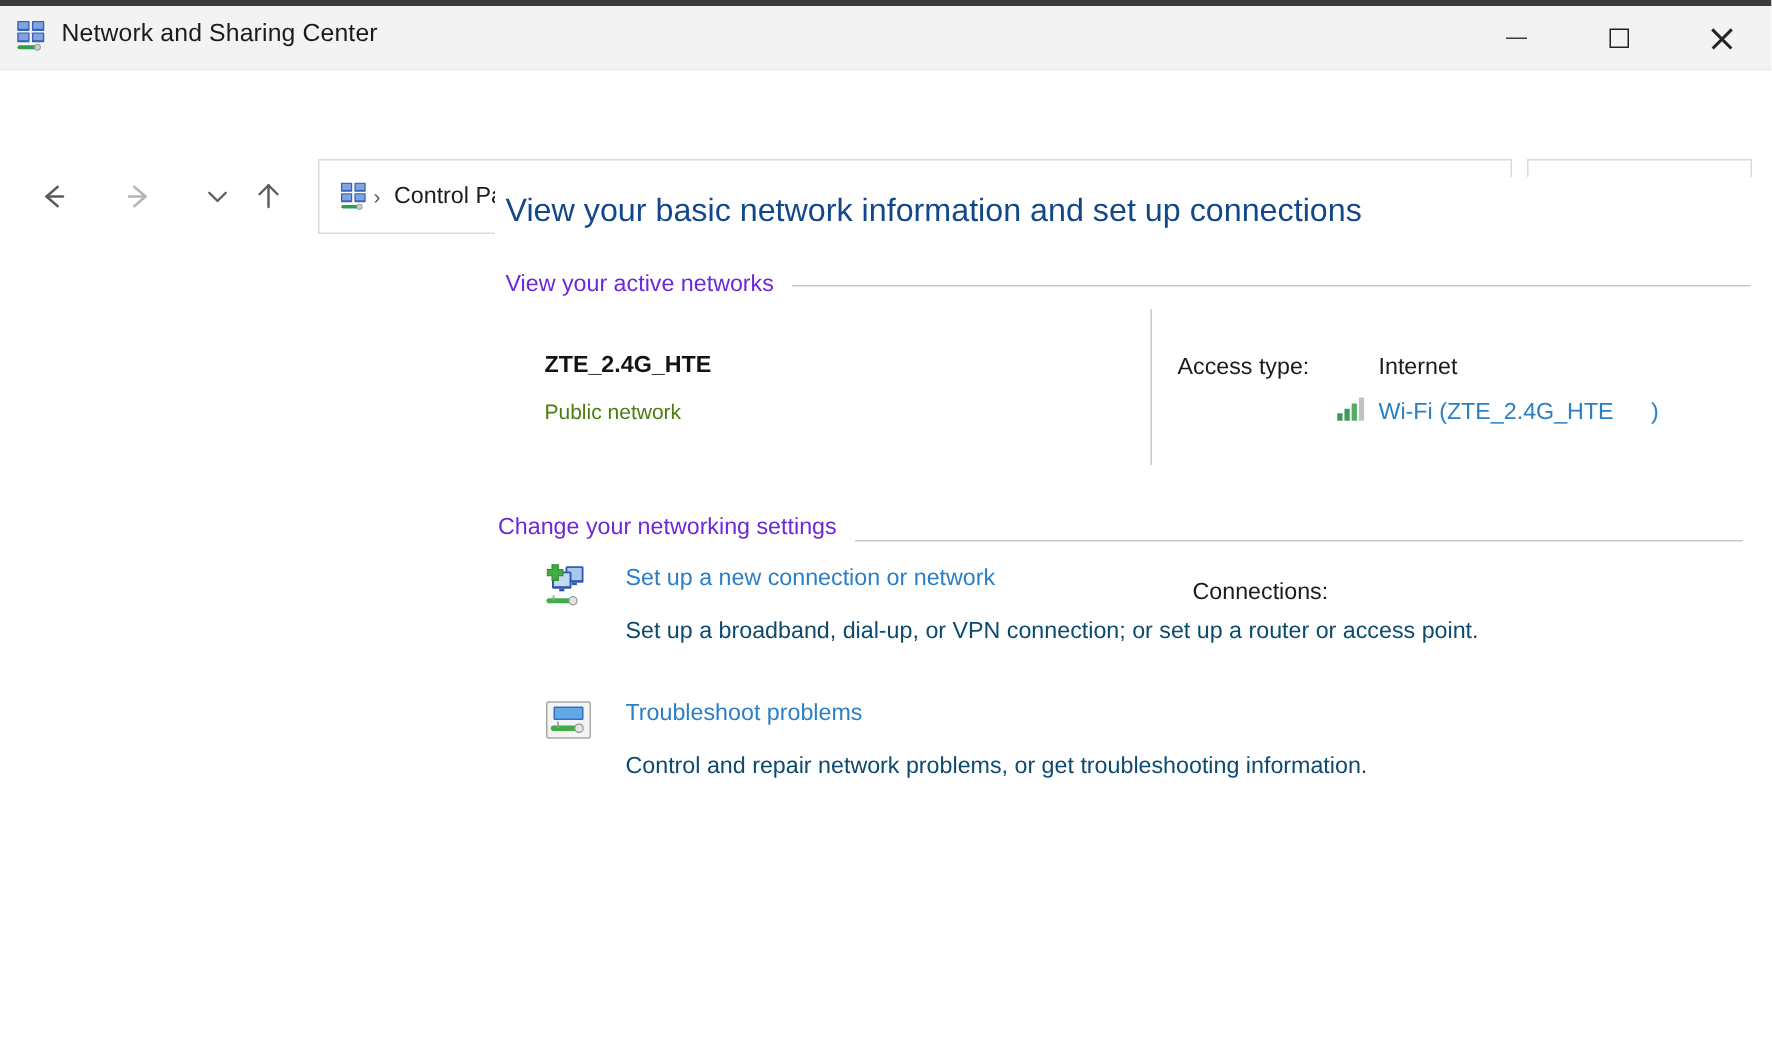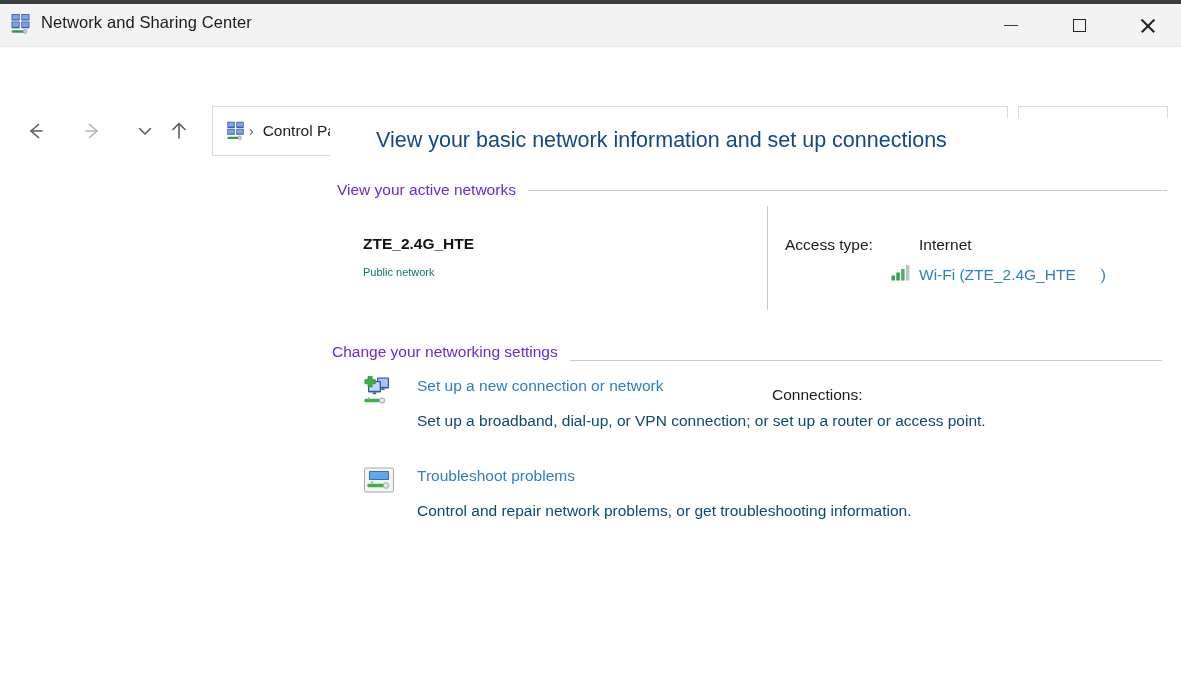--- a/index.html
+++ b/index.html
@@ -159,21 +159,20 @@
   
   .content {
     position: absolute; left: 330px; top: 118px;
     width: 851px; height: 582px;
     background: #ffffff;
   }
   .page-title {
     position: absolute; left: 7px; top: 10px;
     font-size: 21.5px; color: #12488b;
     white-space: nowrap;
-    margin-left: 39px;
   }
 
   .section-head {
     position: absolute;
     display: flex; align-items: center;
     width: 830px;
   }
   .section-head .label {
     font-size: 15.5px; color: #6d28d9; white-space: nowrap;
   }
@@ -187,28 +186,28 @@
     position: absolute; left: 437px; top: 88px;
     width: 1px; height: 104px; background: #c9c9c9;
   }
 
   .net-name {
     position: absolute; left: 33px; top: 117px;
     font-size: 15.5px; font-weight: bold; color: #131313;
   }
   .net-type {
     position: absolute; left: 33px; top: 148px;
-    font-size: 11px; color: #0f766e;
+    font-size: 14px; color: #4d7c0f;
   }
 
   .detail-label {
     position: absolute; font-size: 15.5px; color: #1b1b1b; white-space: nowrap;
   }
   .dl-access { left: 455px; top: 118px; }
-  .dl-conn   { left: 442px; top: 268px; }
+  .dl-conn   { left: 465px; top: 268px; }
   .detail-value {
     position: absolute; font-size: 15.5px; color: #1b1b1b; white-space: nowrap;
   }
   .dv-access { left: 589px; top: 118px; }
 
   .conn-row {
     position: absolute; left: 561px; top: 146px;
     display: flex; align-items: center;
   }
   .wifi-bars { margin-right: 7px; }

